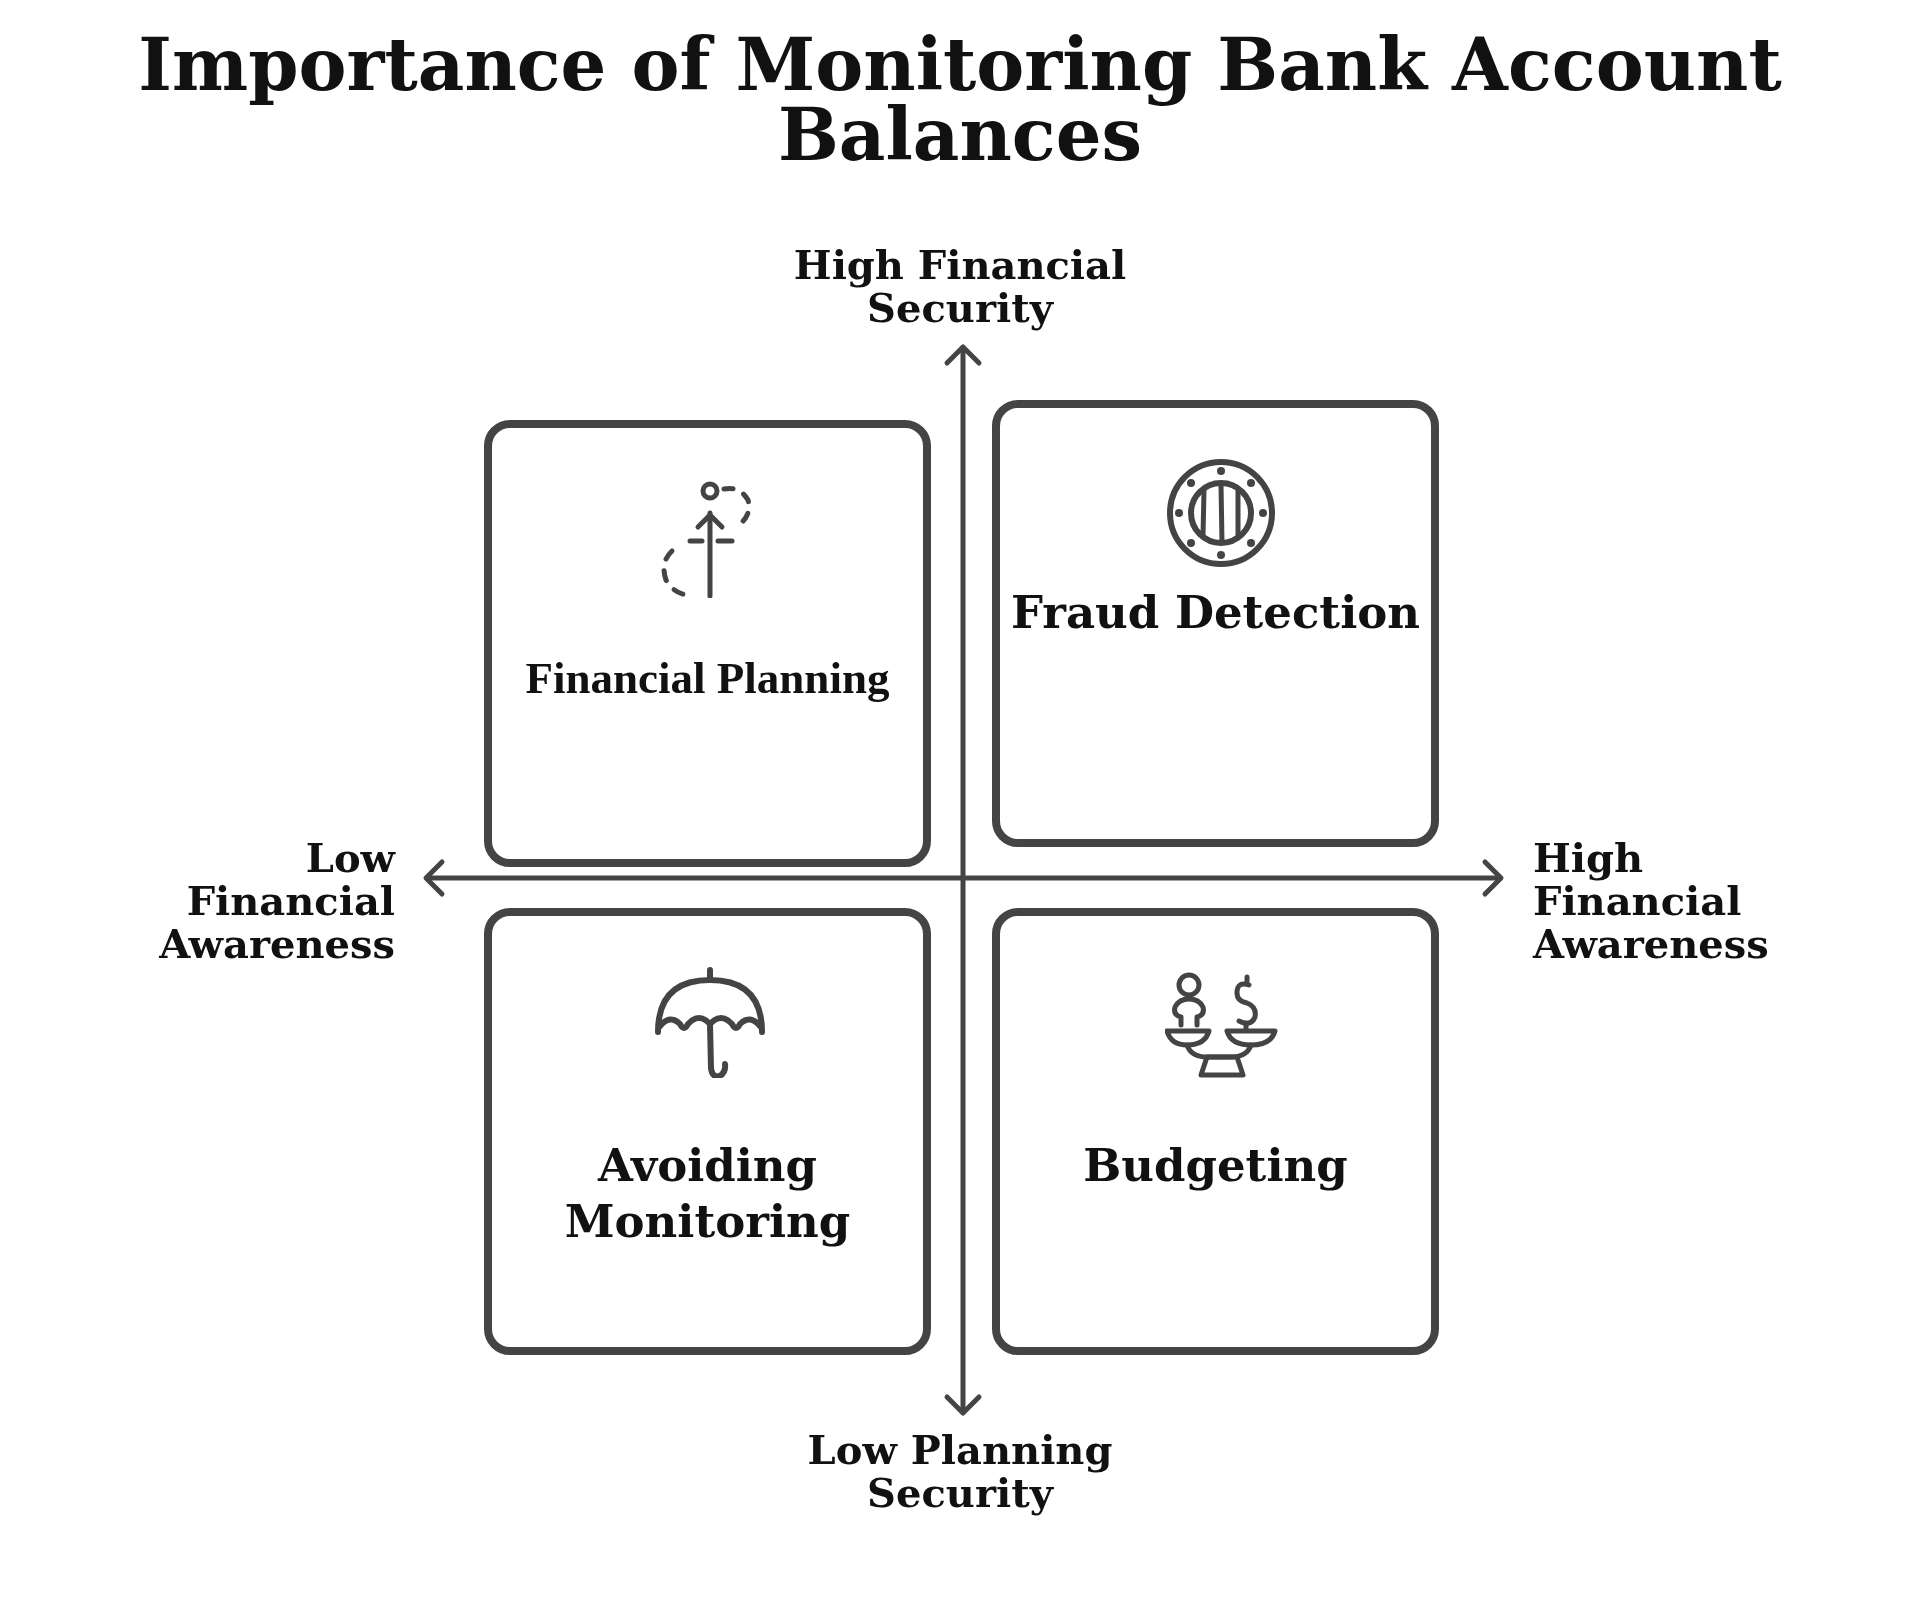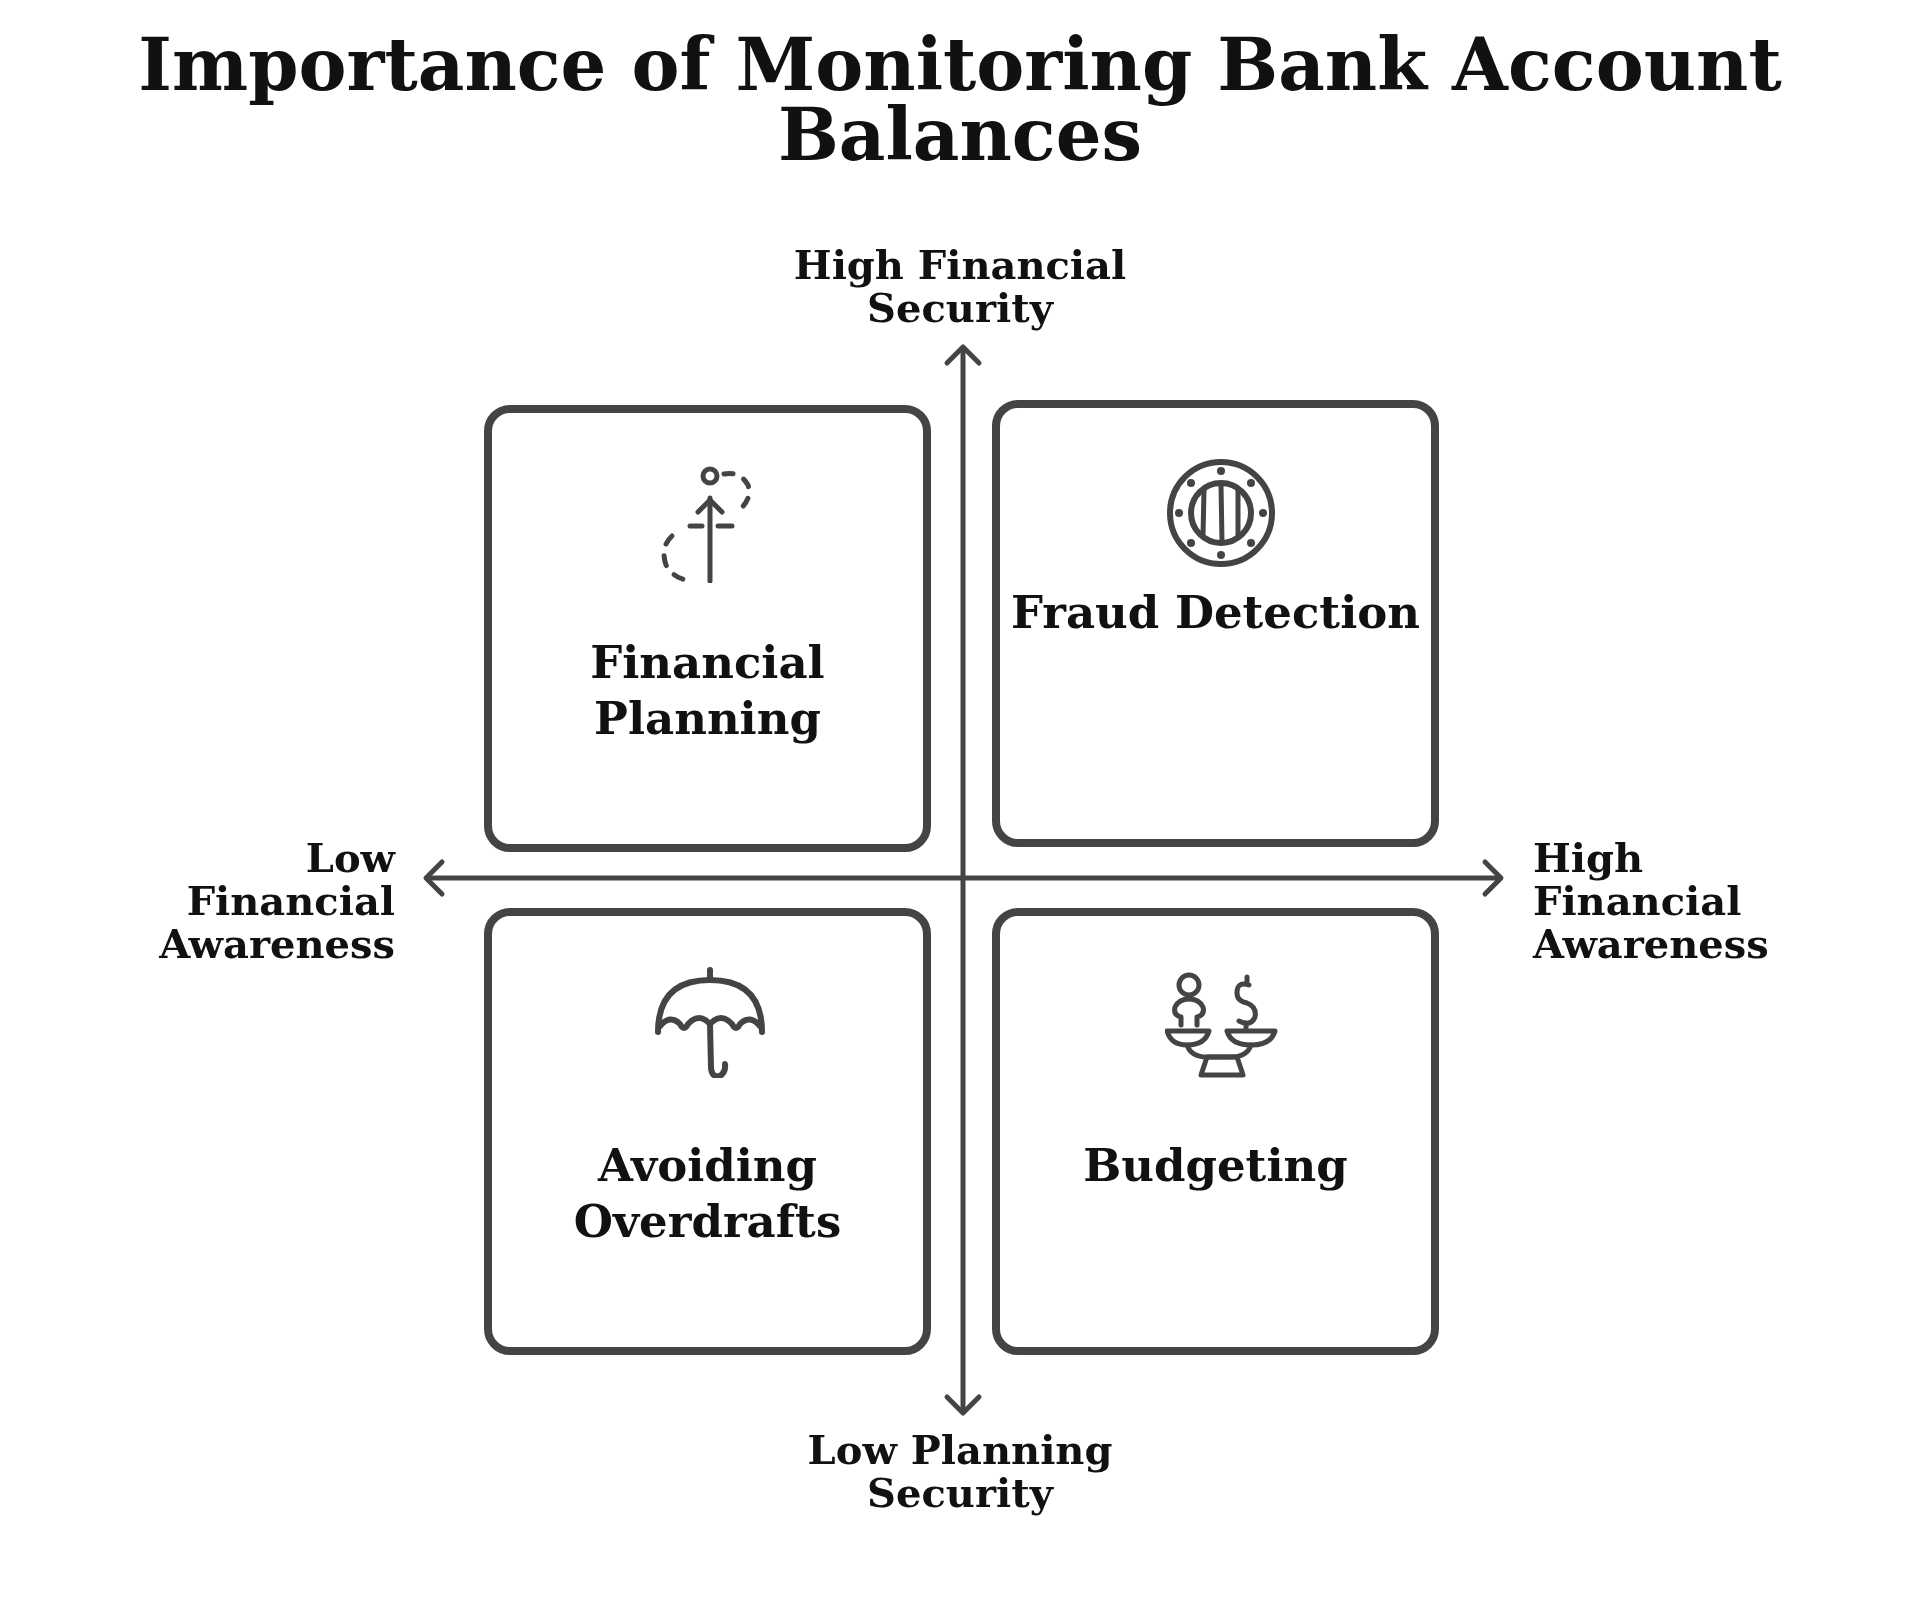--- a/index.html
+++ b/index.html
@@ -33,21 +33,21 @@
     <polyline points="442,862 426,878 442,894"></polyline>
     <polyline points="1485,862 1501,878 1485,894"></polyline>
   </g>
 </svg>
 
 <div class="axis-label lbl-top">High Financial Security</div>
 <div class="axis-label lbl-bottom">Low Planning Security</div>
 <div class="axis-label lbl-left">Low Financial Awareness</div>
 <div class="axis-label lbl-right">High Financial Awareness</div>
 
-<div class="quad" style="left:484px; top:405px;">
+<div class="quad" style="left:484px; top:420px;font-family:Liberation Serif, serif;">
   <svg class="quad-icon" style="left:160px; top:50px;" width="120" height="120" viewBox="0 0 120 120">
     <g stroke="#444" stroke-width="5" fill="none" stroke-linecap="round">
       <circle cx="58" cy="13" r="7"></circle>
       <line x1="58" y1="35" x2="58" y2="118"></line>
       <polyline points="46,49 58,37 70,49"></polyline>
       <path d="M72 11 Q88 8 96 22 Q100 36 88 46" stroke-dasharray="9 12"></path>
       <line x1="38" y1="63" x2="50" y2="63"></line>
       <line x1="66" y1="63" x2="80" y2="63"></line>
       <path d="M20 73 Q8 84 14 102 Q22 116 36 117" stroke-dasharray="10 12"></path>
     </g>
@@ -80,21 +80,21 @@
 
 <div class="quad" style="left:484px; top:908px;">
   <svg class="quad-icon" style="left:162px; top:50px;" width="112" height="112" viewBox="0 0 112 112">
     <g stroke="#444" stroke-width="6" fill="none" stroke-linecap="round" stroke-linejoin="round">
       <line x1="56" y1="4" x2="56" y2="14"></line>
       <path d="M4 66 Q4 14 56 14 Q108 14 108 66"></path>
       <path d="M6 60 Q16 48 26 58 Q30 66 34 58 Q45 46 56 58 Q67 46 78 58 Q82 66 86 58 Q96 48 106 60"></path>
       <path d="M56 58 L57 102 Q58 112 66 110 Q72 106 71 98"></path>
     </g>
   </svg>
-  <div class="quad-label" style="top:222px;">Avoiding Overdrafts</div>
+  <div class="quad-label" style="top:222px;">Avoiding Monitoring</div>
 </div>
 
 <div class="quad" style="left:992px; top:908px;padding-left:20px;">
   <svg class="quad-icon" style="left:165px; top:55px;" width="115" height="110" viewBox="0 0 115 110">
     <g stroke="#444" stroke-width="5" fill="none" stroke-linecap="round" stroke-linejoin="round">
       <circle cx="24" cy="14" r="10"></circle>
       <path d="M16 54 L16 46 Q8 44 10 36 Q14 28 24 28 Q34 28 38 36 Q40 44 32 46 L32 54"></path>
       <path d="M84 14 Q72 10 72 22 Q72 30 82 32 Q92 36 90 46 Q86 56 74 50"></path>
       <line x1="82" y1="6" x2="82" y2="12"></line>
       <line x1="81" y1="52" x2="81" y2="58"></line>

